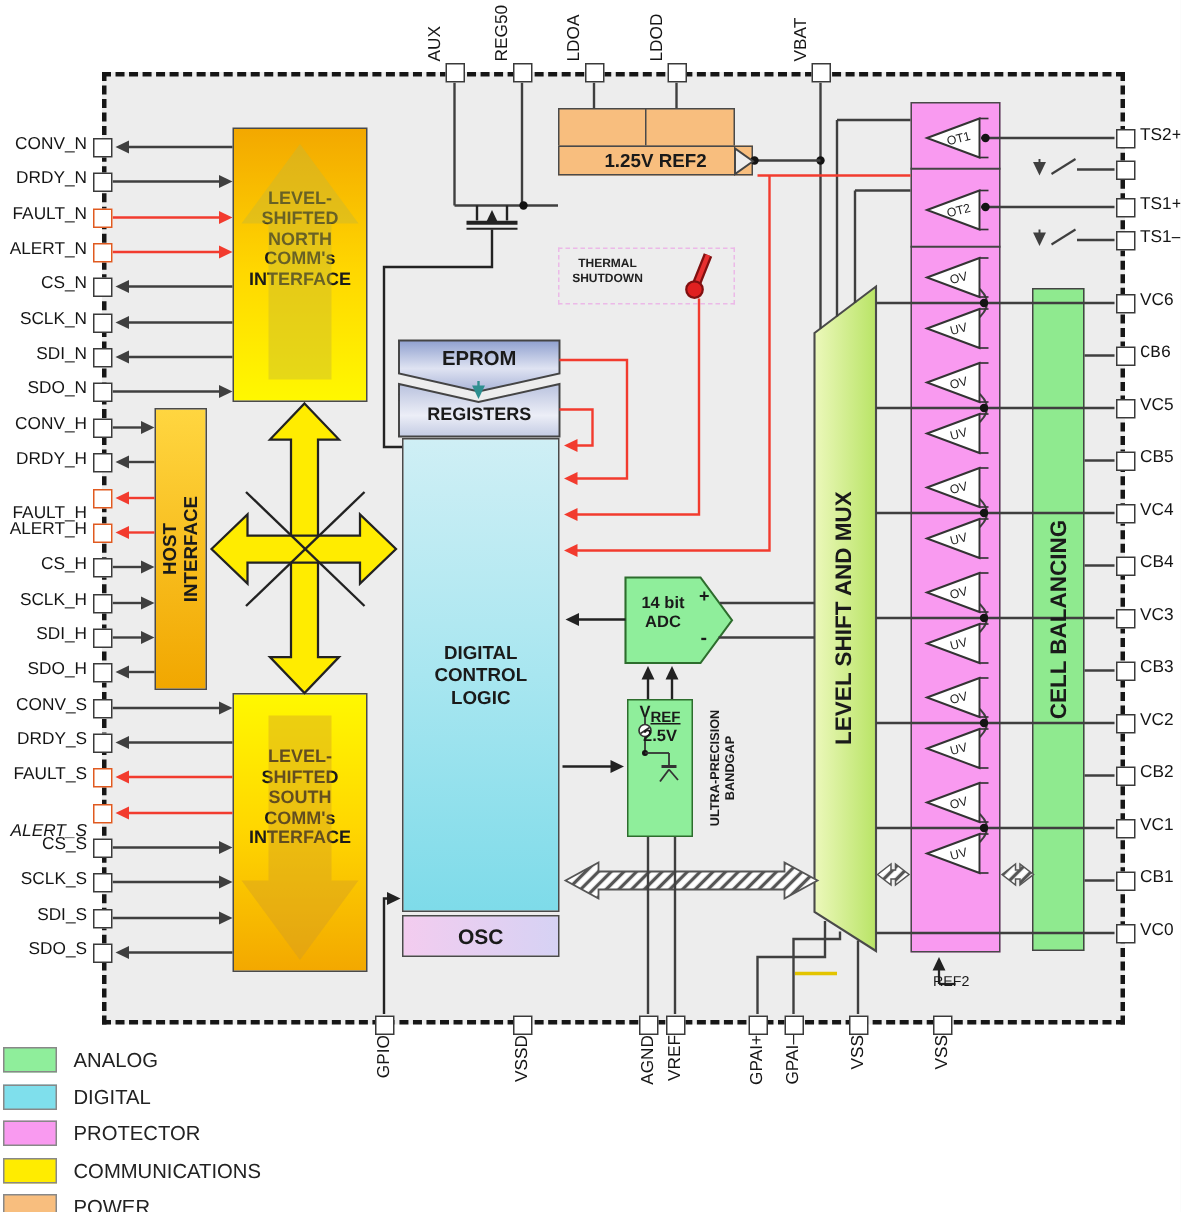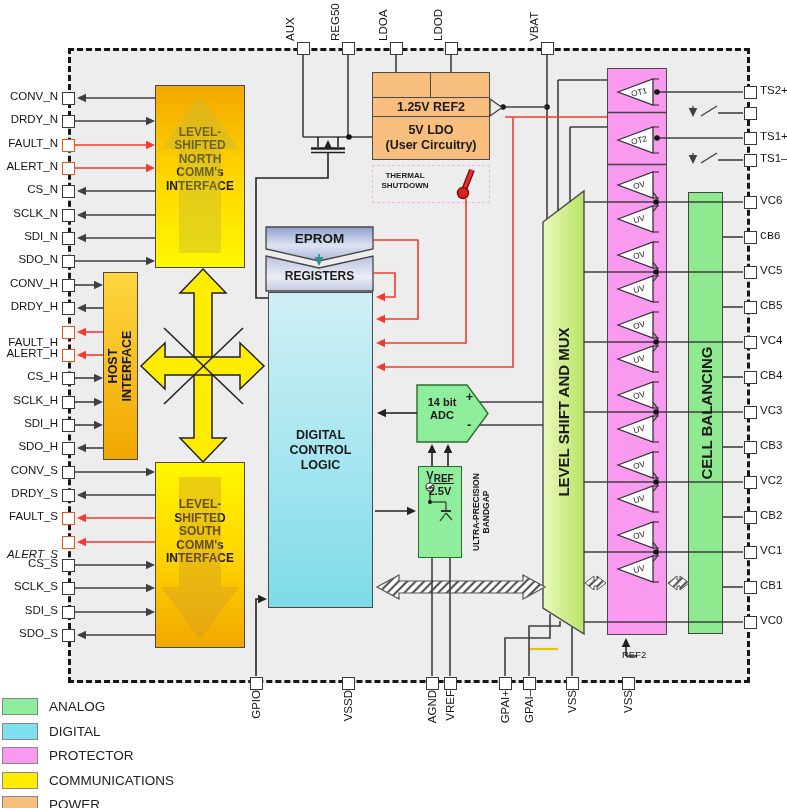--- a/index.html
+++ b/index.html
@@ -21,21 +21,21 @@
   #south .blabel{font-size:12px;line-height:13.5px;padding-bottom:46px;}
   #dcl{left:268px;top:292px;width:105px;height:316px;
        background:linear-gradient(180deg,#cfeff5 0%,#a8e6f0 50%,#7edbe9 100%);}
   #dcl .blabel{font-size:12.5px;line-height:15px;}
   #osc{left:268px;top:610px;width:105px;height:28px;
        background:linear-gradient(90deg,#f3ccef,#d6d2f4);}
   #osc .blabel{font-size:14px;}
   #ldoa{left:372px;top:72px;width:59px;height:26px;background:#f8be7e;}
   #ldod{left:430px;top:72px;width:60px;height:26px;background:#f8be7e;}
   #ldoa .blabel,#ldod .blabel{font-size:13px;margin-top:40px;}
-  #ref2row{left:372px;top:97px;width:118px;height:20px;background:#f8be7e;}
+  #ref2row{left:372px;top:97px;width:130px;height:20px;background:#f8be7e;}
   #ref2row .blabel{font-size:12.5px;}
   #ldo5{left:372px;top:116px;width:118px;height:44px;background:#f8be7e;}
   #ldo5 .blabel{font-size:12.5px;line-height:15px;}
   #thermal{left:372px;top:165px;width:118px;height:38px;border:1.6px dashed #ecb9e8;background:none;}
   #vrefbox{left:418px;top:466px;width:44px;height:92px;background:#8fee9b;border:1.4px solid #2d6d2d;}
   #protector{left:607px;top:68px;width:60px;height:567px;background:#f99af0;border:1.5px solid #494949;}
   #cellbal{left:688px;top:192px;width:35px;height:442px;background:#8fea8f;border:1.4px solid #444;}
   .olabel{position:absolute;z-index:6;color:#1a1a1a;text-align:center;white-space:pre-line;}
   .rot{transform:translate(-50%,-50%) rotate(-90deg);white-space:pre;}
   #lbl-eprom{left:266px;top:231px;width:107px;font-weight:bold;font-size:13.5px;}
@@ -85,32 +85,31 @@
 SHIFTED
 SOUTH
 COMM's
 INTERFACE</span>
   </div>
   <div class="block" id="dcl">
     <span class="blabel">DIGITAL
 CONTROL
 LOGIC</span>
   </div>
+  <div class="block" id="osc">
+    <span class="blabel">OSC</span>
+  </div>
   <div class="block" id="ldoa">
     <span class="blabel">LDO-A</span>
   </div>
   <div class="block" id="ldod">
     <span class="blabel">LDO-D</span>
   </div>
   <div class="block" id="ref2row">
     <span class="blabel">1.25V REF2</span>
-  </div>
-  <div class="block" id="ldo5">
-    <span class="blabel">5V LDO
-(User Circuitry)</span>
   </div>
   <div class="block" id="thermal"></div>
   <div class="block" id="vrefbox"></div>
   <div class="block" id="protector"></div>
   <div class="block" id="cellbal"></div>
 
   <svg id="wires" width="787" height="808">
     <defs>
       <pattern id="hatch" width="6" height="6" patternUnits="userSpaceOnUse" patternTransform="rotate(45)">
         <rect width="6" height="6" fill="#fff"></rect>

